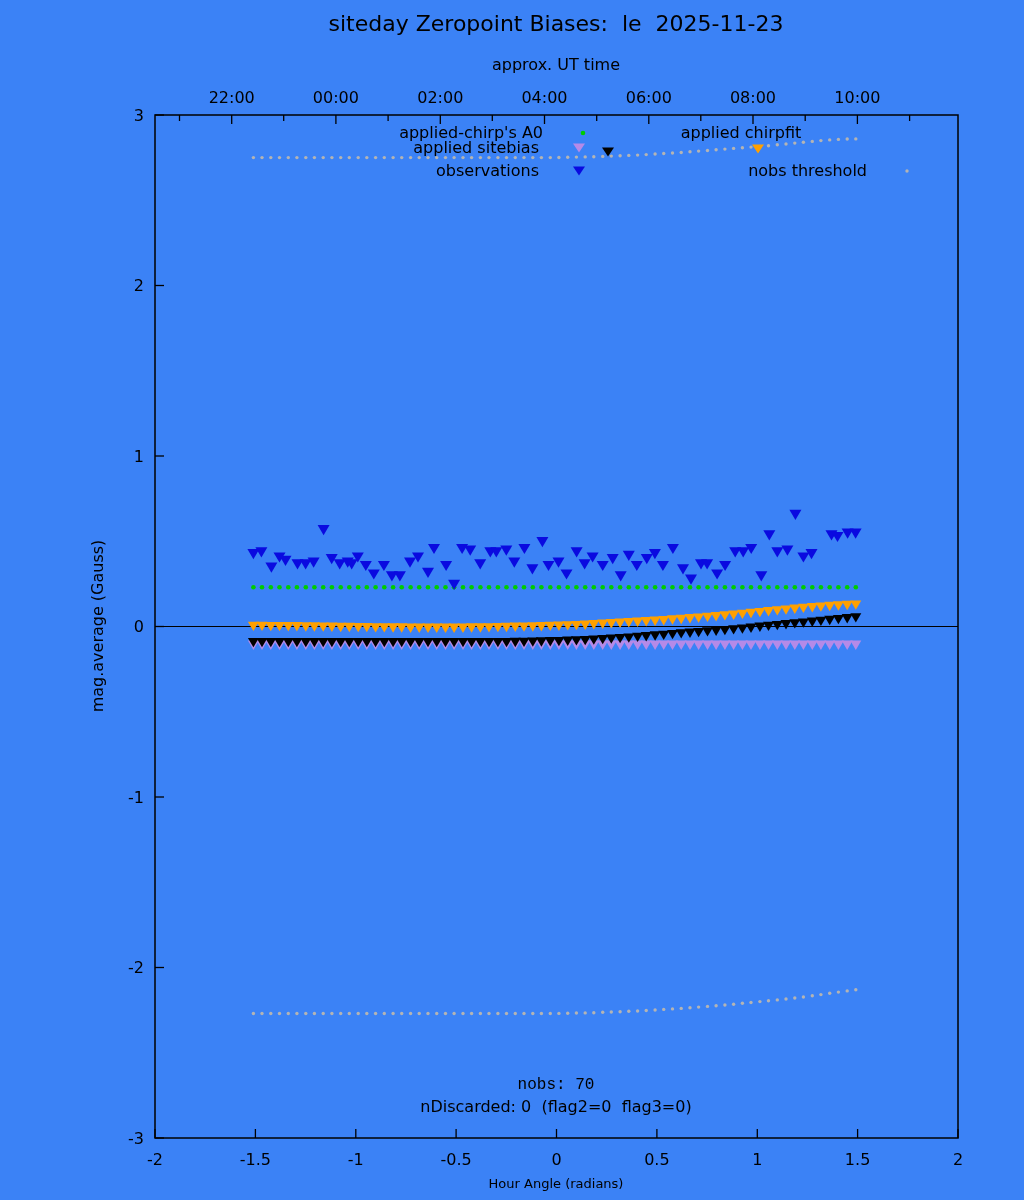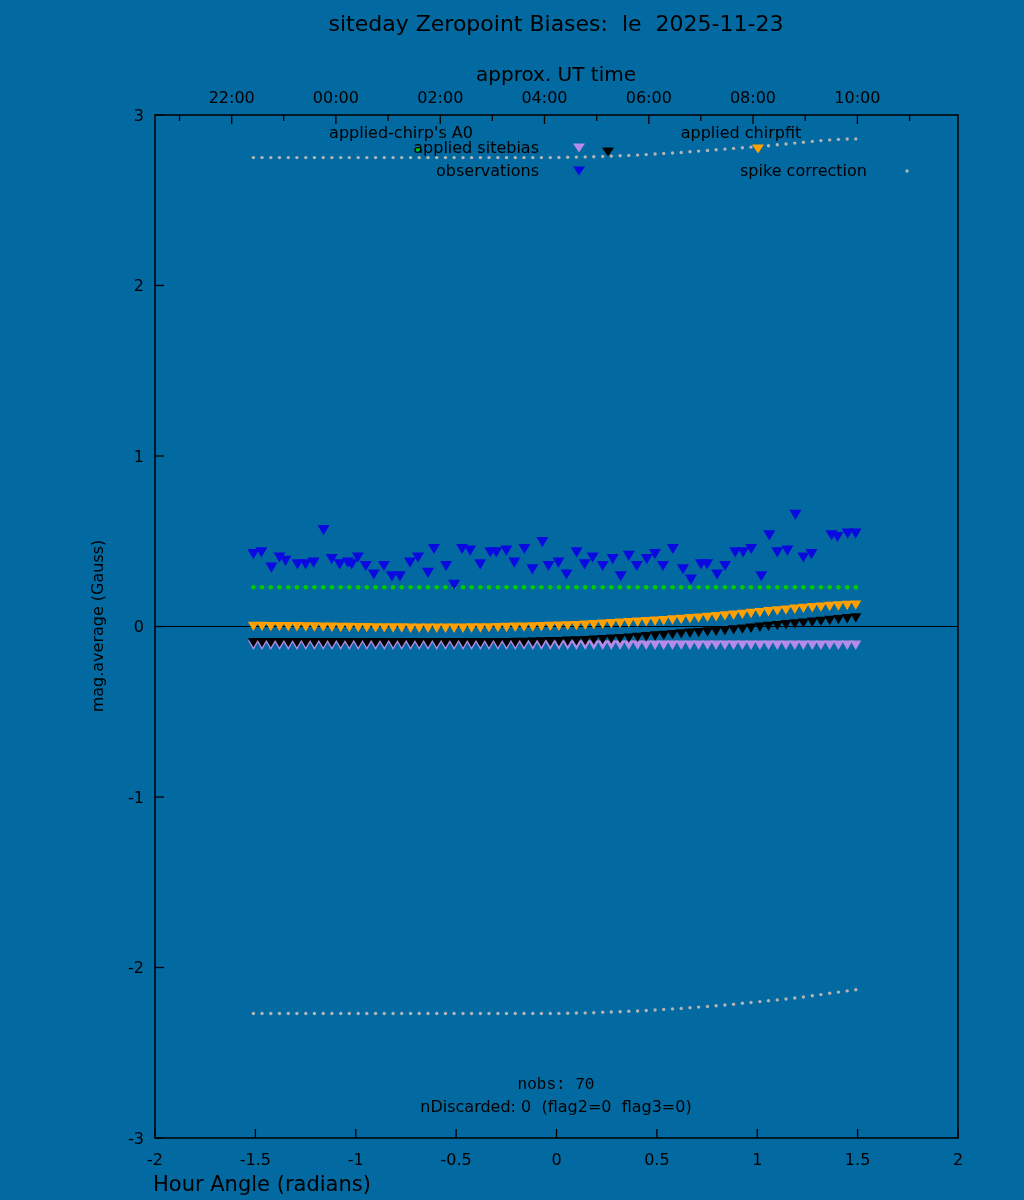--- a/index.html
+++ b/index.html
@@ -1,23 +1,23 @@
 <!DOCTYPE html>
 <html><head>
 <meta charset="utf-8">
 <style>
   html,body{margin:0;padding:0;background:#fff;}
-  .page{position:relative;width:1024px;height:1200px;background:#0369a1;overflow:hidden;
+  .page{position:relative;width:1024px;height:1200px;background:#3b82f6;overflow:hidden;
         font-family:"DejaVu Sans",sans-serif;color:#000;}
   .title{position:absolute;left:153px;width:806px;top:10px;text-align:center;
          font-size:22px;line-height:28px;white-space:pre;}
   .x2label{position:absolute;left:153px;width:806px;top:55px;text-align:center;
-         font-size:20px;line-height:20px;margin-top:9px;}
-  .xlabel{position:absolute;left:153px;width:806px;top:1174px;
-         font-size:21px;line-height:20px;}
+         font-size:16px;line-height:20px;}
+  .xlabel{position:absolute;left:153px;width:806px;top:1174px;text-align:center;
+         font-size:13px;line-height:20px;}
   .ylabel{position:absolute;left:97px;top:626px;transform:translate(-50%,-50%) rotate(-90deg);
          font-size:16px;white-space:nowrap;}
   .ann{position:absolute;left:153px;width:806px;text-align:center;font-size:16px;
        line-height:20px;white-space:pre;}
   .ann1{top:1075px;font-family:Liberation Mono, monospace;}
   .ann2{top:1097px;}
   #plot-svg{position:absolute;left:0;top:0;}
   .tick{font-family:"DejaVu Sans",sans-serif;font-size:16px;fill:#000;}
   .lrow{position:absolute;width:346px;height:20px;display:flex;align-items:center;
         font-size:16px;line-height:20px;}
@@ -590,21 +590,21 @@
         <circle cx="803.4" cy="997.0" r="1.7" fill="#b4b4b4"></circle>
         <circle cx="812.3" cy="995.8" r="1.7" fill="#b4b4b4"></circle>
         <circle cx="820.9" cy="994.6" r="1.7" fill="#b4b4b4"></circle>
         <circle cx="829.7" cy="993.2" r="1.7" fill="#b4b4b4"></circle>
         <circle cx="838.4" cy="992.1" r="1.7" fill="#b4b4b4"></circle>
         <circle cx="847.2" cy="990.9" r="1.7" fill="#b4b4b4"></circle>
         <circle cx="855.8" cy="989.7" r="1.7" fill="#b4b4b4"></circle>
       </g>
     </svg>
 
-  <div class="lrow" style="top:123px;left:228px;flex-direction:column;">
+  <div class="lrow" style="top:123px;left:244px;">
     <span class="llabel">applied-chirp's A0</span>
     <span class="lmark">
         <svg width="14" height="12">
           <circle cx="7" cy="6" r="2.3" fill="#00cc00"></circle>
         </svg>
       </span>
   </div>
   <div class="lrow" style="top:138px;left:240px;">
     <span class="llabel">applied sitebias</span>
     <span class="lmark">
@@ -630,20 +630,20 @@
       </span>
   </div>
   <div class="lrow" style="top:142px;left:568px;">
     <span class="lmark">
         <svg width="14" height="12">
           <path d="M1 1.5 L13 1.5 L7 10.5 Z" fill="#000000"></path>
         </svg>
       </span>
   </div>
   <div class="lrow" style="top:161px;left:568px;">
-    <span class="llabel">spike correction</span>
+    <span class="llabel">nobs threshold</span>
     <span class="lmark">
         <svg width="14" height="12">
           <circle cx="7" cy="6" r="1.7" fill="#b4b4b4"></circle>
         </svg>
       </span>
   </div>
 </div>
 
 </body></html>

